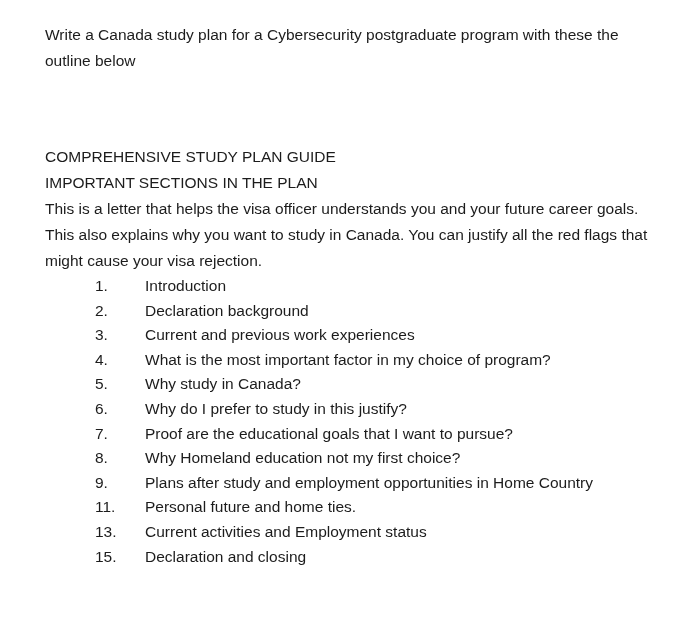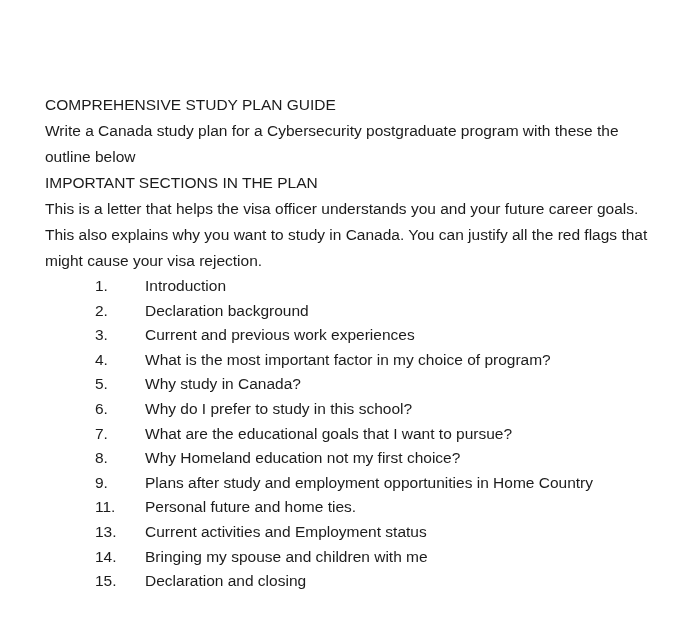--- a/index.html
+++ b/index.html
@@ -43,23 +43,23 @@
     display: inline-block;
   }
   .list-text {
     flex: 1 1 auto;
   }
 </style>
 </head>
 <body>
 
 <div class="page">
+  <p class="para prompt">Write a Canada study plan for a Cybersecurity postgraduate program with these the outline below</p>
+
   <p class="para guide-title">COMPREHENSIVE STUDY PLAN GUIDE</p>
-
-  <p class="para prompt">Write a Canada study plan for a Cybersecurity postgraduate program with these the outline below</p>
 
   <p class="para">IMPORTANT SECTIONS IN THE PLAN</p>
 
   <p class="para">This is a letter that helps the visa officer understands you and your future career goals. This also explains why you want to study in Canada. You can justify all the red flags that might cause your visa rejection.</p>
 
   <div class="list">
       <div class="list-row">
         <span class="list-num">1.</span>
         <span class="list-text">Introduction</span>
       </div>
@@ -74,44 +74,40 @@
       <div class="list-row">
         <span class="list-num">4.</span>
         <span class="list-text">What is the most important factor in my choice of program?</span>
       </div>
       <div class="list-row">
         <span class="list-num">5.</span>
         <span class="list-text">Why study in Canada?</span>
       </div>
       <div class="list-row">
         <span class="list-num">6.</span>
-        <span class="list-text">Why do I prefer to study in this school?</span>
+        <span class="list-text">Why do I prefer to study in this justify?</span>
       </div>
       <div class="list-row">
         <span class="list-num">7.</span>
-        <span class="list-text">What are the educational goals that I want to pursue?</span>
+        <span class="list-text">Proof are the educational goals that I want to pursue?</span>
       </div>
       <div class="list-row">
         <span class="list-num">8.</span>
         <span class="list-text">Why Homeland education not my first choice?</span>
       </div>
       <div class="list-row">
         <span class="list-num">9.</span>
         <span class="list-text">Plans after study and employment opportunities in Home Country</span>
       </div>
       <div class="list-row">
         <span class="list-num">11.</span>
         <span class="list-text">Personal future and home ties.</span>
       </div>
       <div class="list-row">
         <span class="list-num">13.</span>
         <span class="list-text">Current activities and Employment status</span>
       </div>
       <div class="list-row">
-        <span class="list-num">14.</span>
-        <span class="list-text">Bringing my spouse and children with me</span>
-      </div>
-      <div class="list-row">
         <span class="list-num">15.</span>
         <span class="list-text">Declaration and closing</span>
       </div>
     </div>
 </div>
 
 </body></html>

